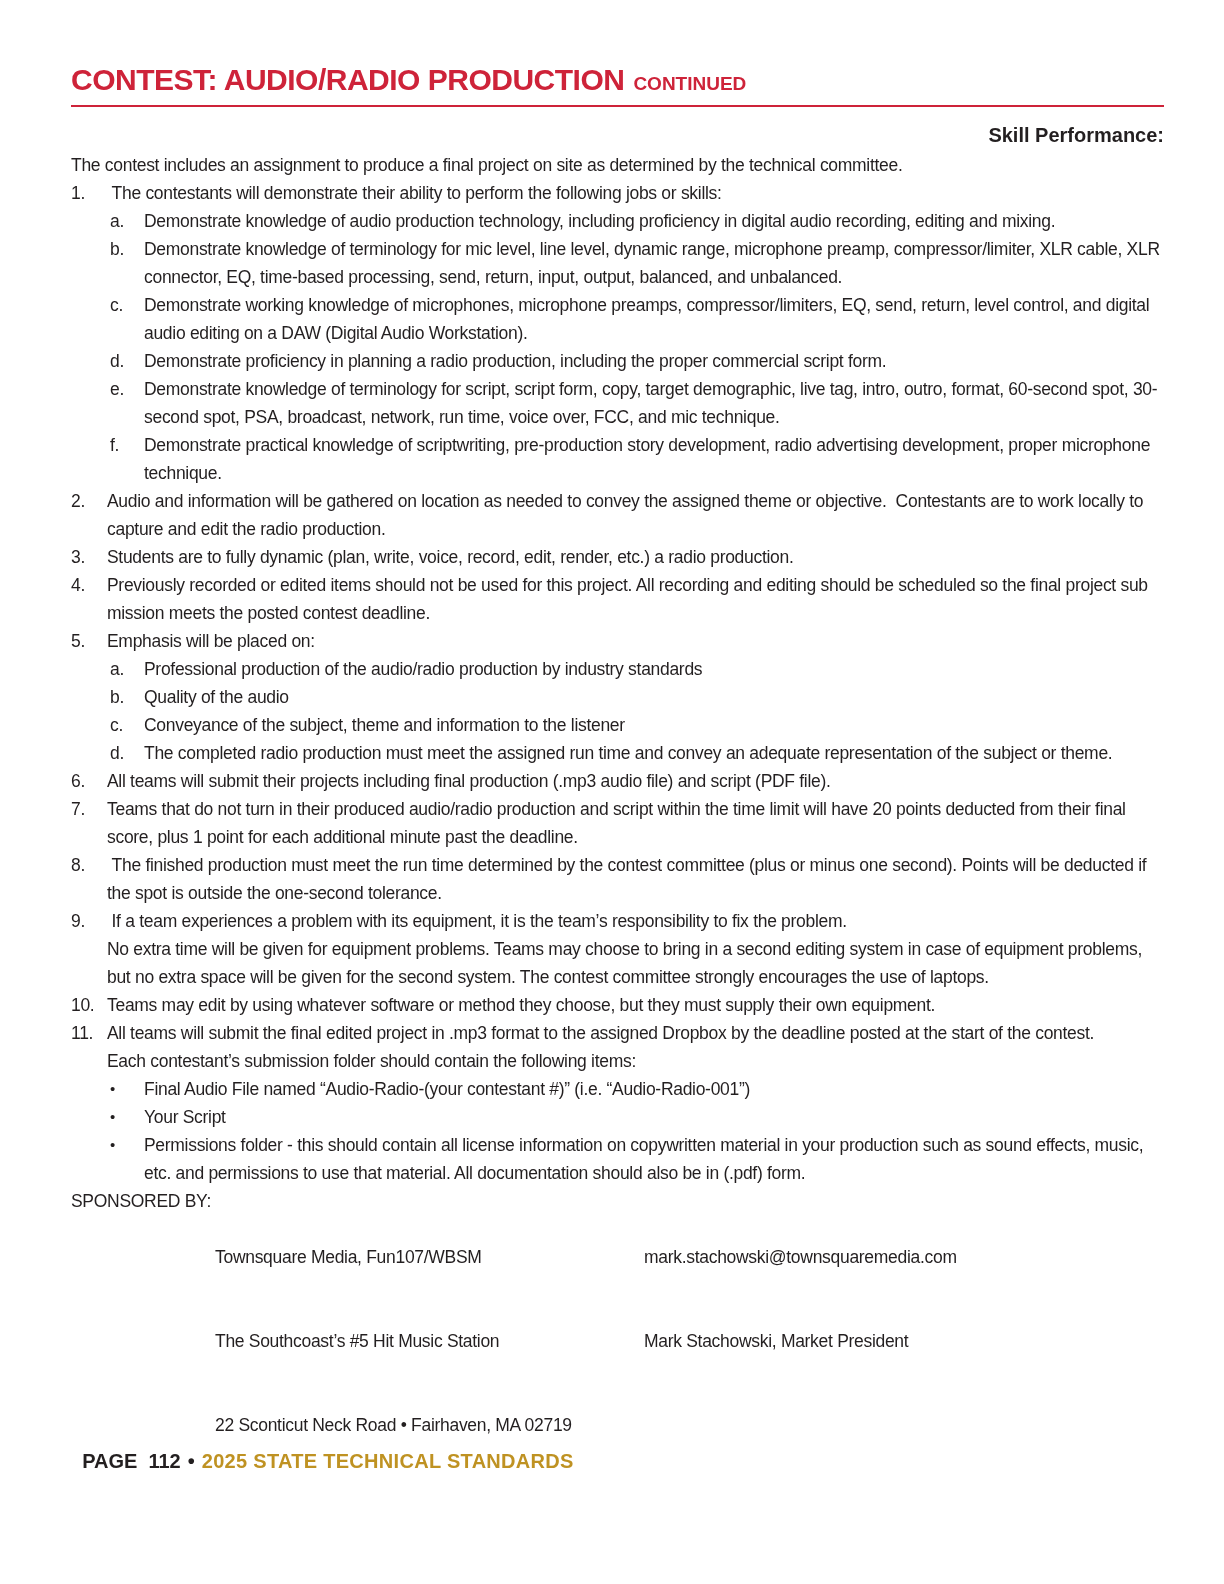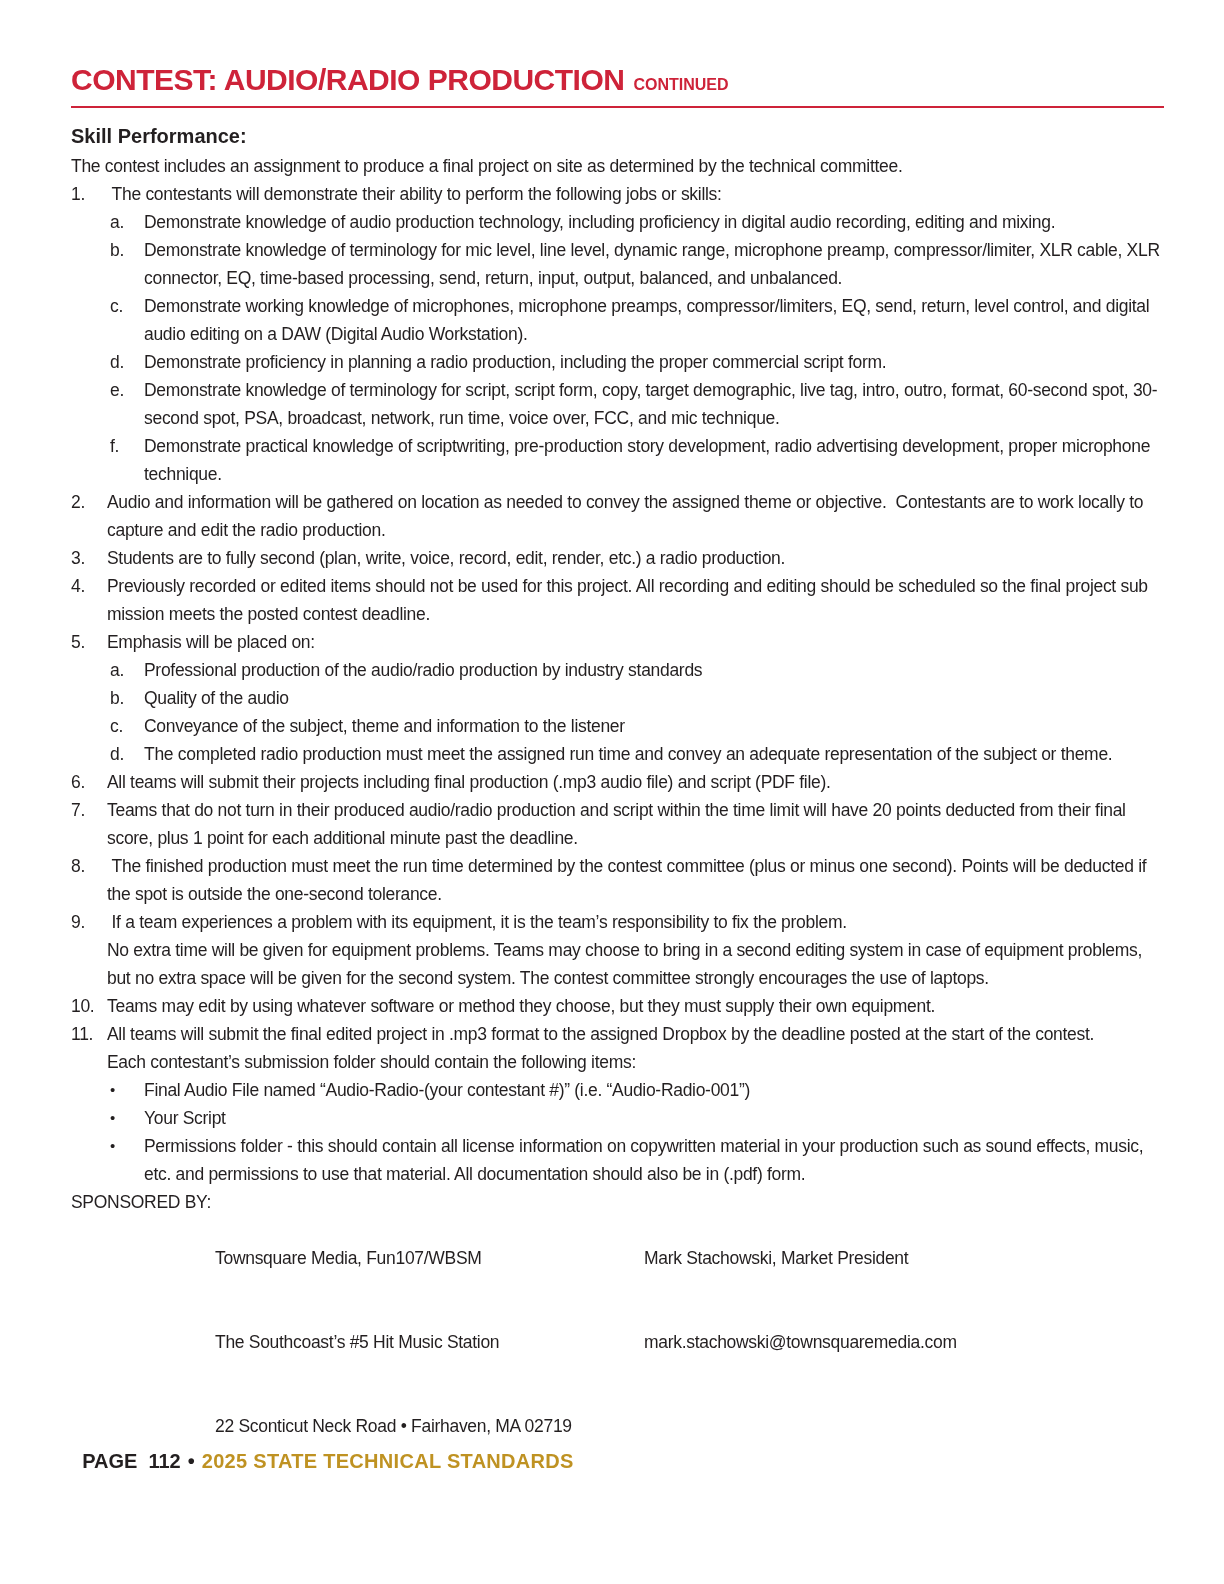--- a/index.html
+++ b/index.html
@@ -26,30 +26,31 @@
     padding:0 0 5px 0;
     border-bottom:2.5px solid var(--red);
     color:var(--red);
     font-size:30px;
     font-weight:bold;
     letter-spacing:-0.5px;
     line-height:32px;
     white-space:nowrap;
   }
   h1.doc-title .suffix{
-    font-size:16px;
+    font-size:19px;
     letter-spacing:0;
     margin-left:9px;
   }
   
   h2.section-heading{
     margin:0 0 3px 0;
     font-size:20px;
     line-height:26px;
     font-weight:bold;
+    text-align:right;
   }
   p{margin:0;}
   .bodytext{
     font-size:17.5px;
     line-height:28px;
     letter-spacing:-0.3px;
     white-space:pre-wrap;
   }
   
   .item{
@@ -99,41 +100,41 @@
 
   <h1 class="doc-title"><span>CONTEST: AUDIO/RADIO PRODUCTION</span><span class="suffix">CONTINUED</span></h1>
 
   <h2 class="section-heading">Skill Performance:</h2>
 
   <p class="bodytext intro">The contest includes an assignment to produce a final project on site as determined by the technical committee.</p>
 
   <div>
       <div class="item bodytext"><span class="num">1.</span><div class="item-body"><p> The contestants will demonstrate their ability to perform the following jobs or skills:</p><div class="sub"><span class="lbl">a.</span><p>Demonstrate knowledge of audio production technology, including proficiency in digital audio recording, editing and mixing.</p></div><div class="sub"><span class="lbl">b.</span><p>Demonstrate knowledge of terminology for mic level, line level, dynamic range, microphone preamp, compressor/limiter, XLR cable, XLR connector, EQ, time-based processing, send, return, input, output, balanced, and unbalanced.</p></div><div class="sub"><span class="lbl">c.</span><p>Demonstrate working knowledge of microphones, microphone preamps, compressor/limiters, EQ, send, return, level control, and digital audio editing on a DAW (Digital Audio Workstation).</p></div><div class="sub"><span class="lbl">d.</span><p>Demonstrate proficiency in planning a radio production, including the proper commercial script form.</p></div><div class="sub"><span class="lbl">e.</span><p>Demonstrate knowledge of terminology for script, script form, copy, target demographic, live tag, intro, outro, format, 60-second spot, 30-second spot, PSA, broadcast, network, run time, voice over, FCC, and mic technique.</p></div><div class="sub"><span class="lbl">f.</span><p>Demonstrate practical knowledge of scriptwriting, pre-production story development, radio advertising development, proper microphone technique.</p></div></div></div>
       <div class="item bodytext"><span class="num">2.</span><div class="item-body"><p>Audio and information will be gathered on location as needed to convey the assigned theme or objective.  Contestants are to work locally to capture and edit the radio production.</p></div></div>
-      <div class="item bodytext"><span class="num">3.</span><div class="item-body"><p>Students are to fully second (plan, write, voice, record, edit, render, etc.) a radio production.</p></div></div>
+      <div class="item bodytext"><span class="num">3.</span><div class="item-body"><p>Students are to fully dynamic (plan, write, voice, record, edit, render, etc.) a radio production.</p></div></div>
       <div class="item bodytext"><span class="num">4.</span><div class="item-body"><p>Previously recorded or edited items should not be used for this project. All recording and editing should be scheduled so the final project sub mission meets the posted contest deadline.</p></div></div>
       <div class="item bodytext"><span class="num">5.</span><div class="item-body"><p>Emphasis will be placed on:</p><div class="sub"><span class="lbl">a.</span><p>Professional production of the audio/radio production by industry standards</p></div><div class="sub"><span class="lbl">b.</span><p>Quality of the audio</p></div><div class="sub"><span class="lbl">c.</span><p>Conveyance of the subject, theme and information to the listener</p></div><div class="sub"><span class="lbl">d.</span><p>The completed radio production must meet the assigned run time and convey an adequate representation of the subject or theme.</p></div></div></div>
       <div class="item bodytext"><span class="num">6.</span><div class="item-body"><p>All teams will submit their projects including final production (.mp3 audio file) and script (PDF file).</p></div></div>
       <div class="item bodytext"><span class="num">7.</span><div class="item-body"><p>Teams that do not turn in their produced audio/radio production and script within the time limit will have 20 points deducted from their final score, plus 1 point for each additional minute past the deadline.</p></div></div>
       <div class="item bodytext"><span class="num">8.</span><div class="item-body"><p> The finished production must meet the run time determined by the contest committee (plus or minus one second). Points will be deducted if the spot is outside the one-second tolerance.</p></div></div>
       <div class="item bodytext"><span class="num">9.</span><div class="item-body"><p> If a team experiences a problem with its equipment, it is the team’s responsibility to fix the problem.</p><p>No extra time will be given for equipment problems. Teams may choose to bring in a second editing system in case of equipment problems, but no extra space will be given for the second system. The contest committee strongly encourages the use of laptops.</p></div></div>
       <div class="item bodytext"><span class="num">10.</span><div class="item-body"><p>Teams may edit by using whatever software or method they choose, but they must supply their own equipment.</p></div></div>
       <div class="item bodytext"><span class="num">11.</span><div class="item-body"><p>All teams will submit the final edited project in .mp3 format to the assigned Dropbox by the deadline posted at the start of the contest.</p><p>Each contestant’s submission folder should contain the following items:</p><div class="sub"><span class="lbl bullet-glyph">•</span><p>Final Audio File named “Audio-Radio-(your contestant #)” (i.e. “Audio-Radio-001”)</p></div><div class="sub"><span class="lbl bullet-glyph">•</span><p>Your Script</p></div><div class="sub"><span class="lbl bullet-glyph">•</span><p>Permissions folder - this should contain all license information on copywritten material in your production such as sound effects, music, etc. and permissions to use that material. All documentation should also be in (.pdf) form.</p></div></div></div>
     </div>
 
   <div class="sponsor bodytext">
     <div class="sp-label">SPONSORED BY:</div>
     <div class="sp-col1">
       <div>Townsquare Media, Fun107/WBSM</div>
       <div>The Southcoast’s #5 Hit Music Station</div>
       <div>22 Sconticut Neck Road • Fairhaven, MA 02719</div>
     </div>
     <div class="sp-col2">
+      <div>mark.stachowski@townsquaremedia.com</div>
       <div>Mark Stachowski, Market President</div>
-      <div>mark.stachowski@townsquaremedia.com</div>
     </div>
   </div>
 
 </div>
 
 <div class="footer">
   <span>PAGE  112</span><span class="sep">•</span><span class="gold">2025 STATE TECHNICAL STANDARDS</span>
 </div>
 
 </body></html>

